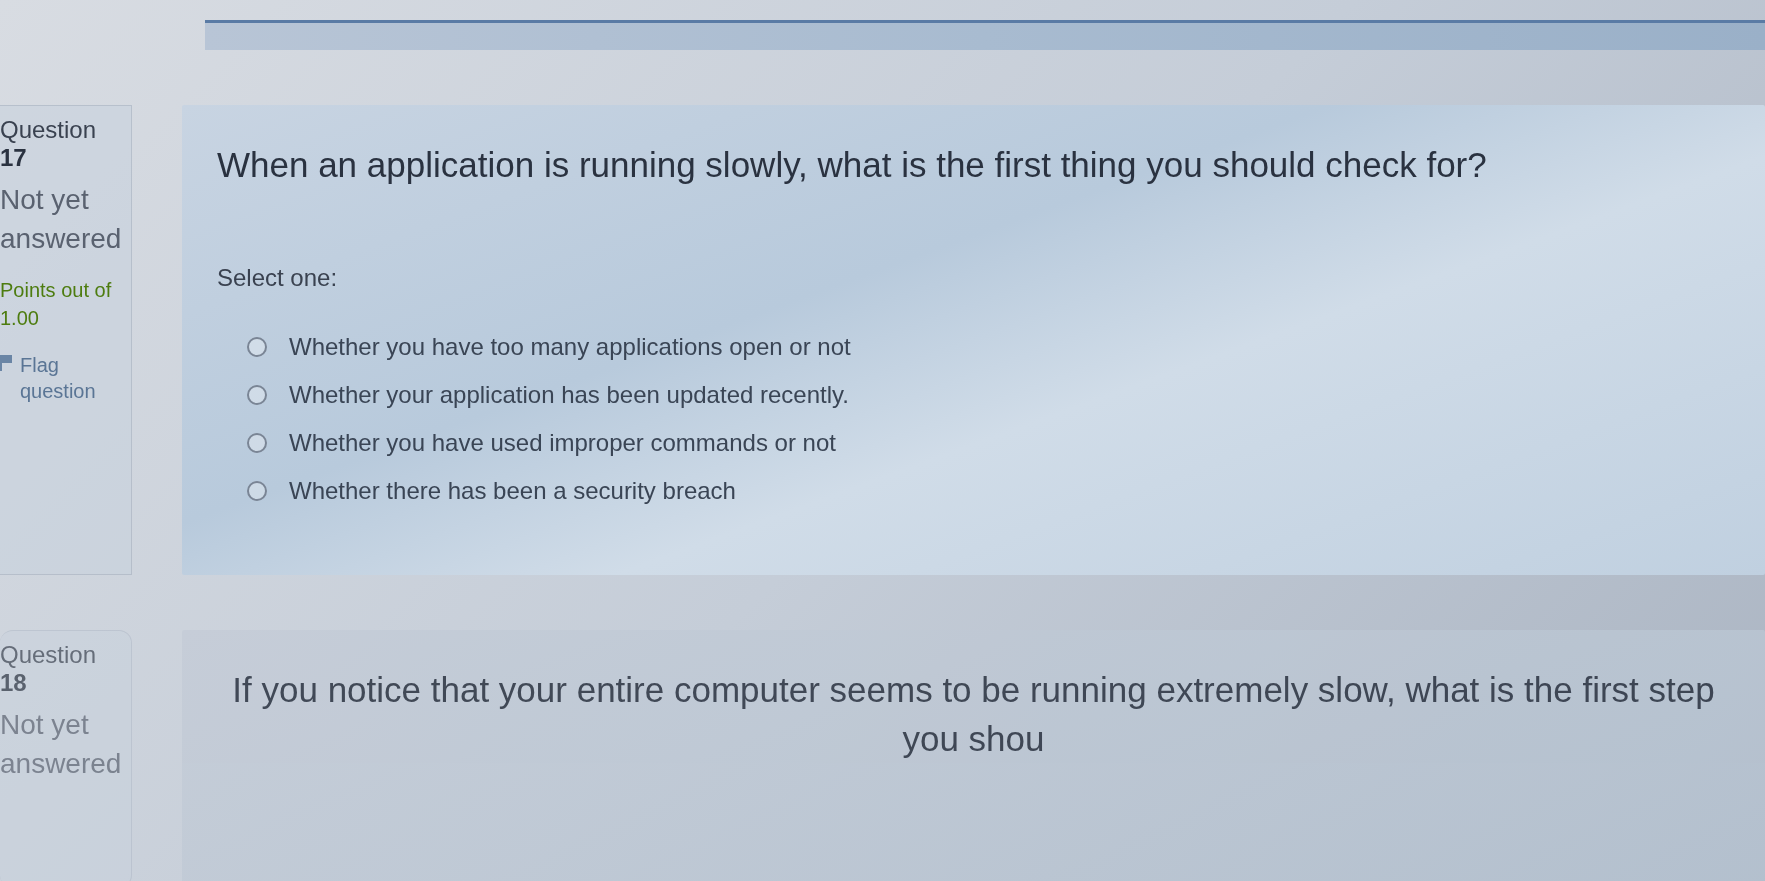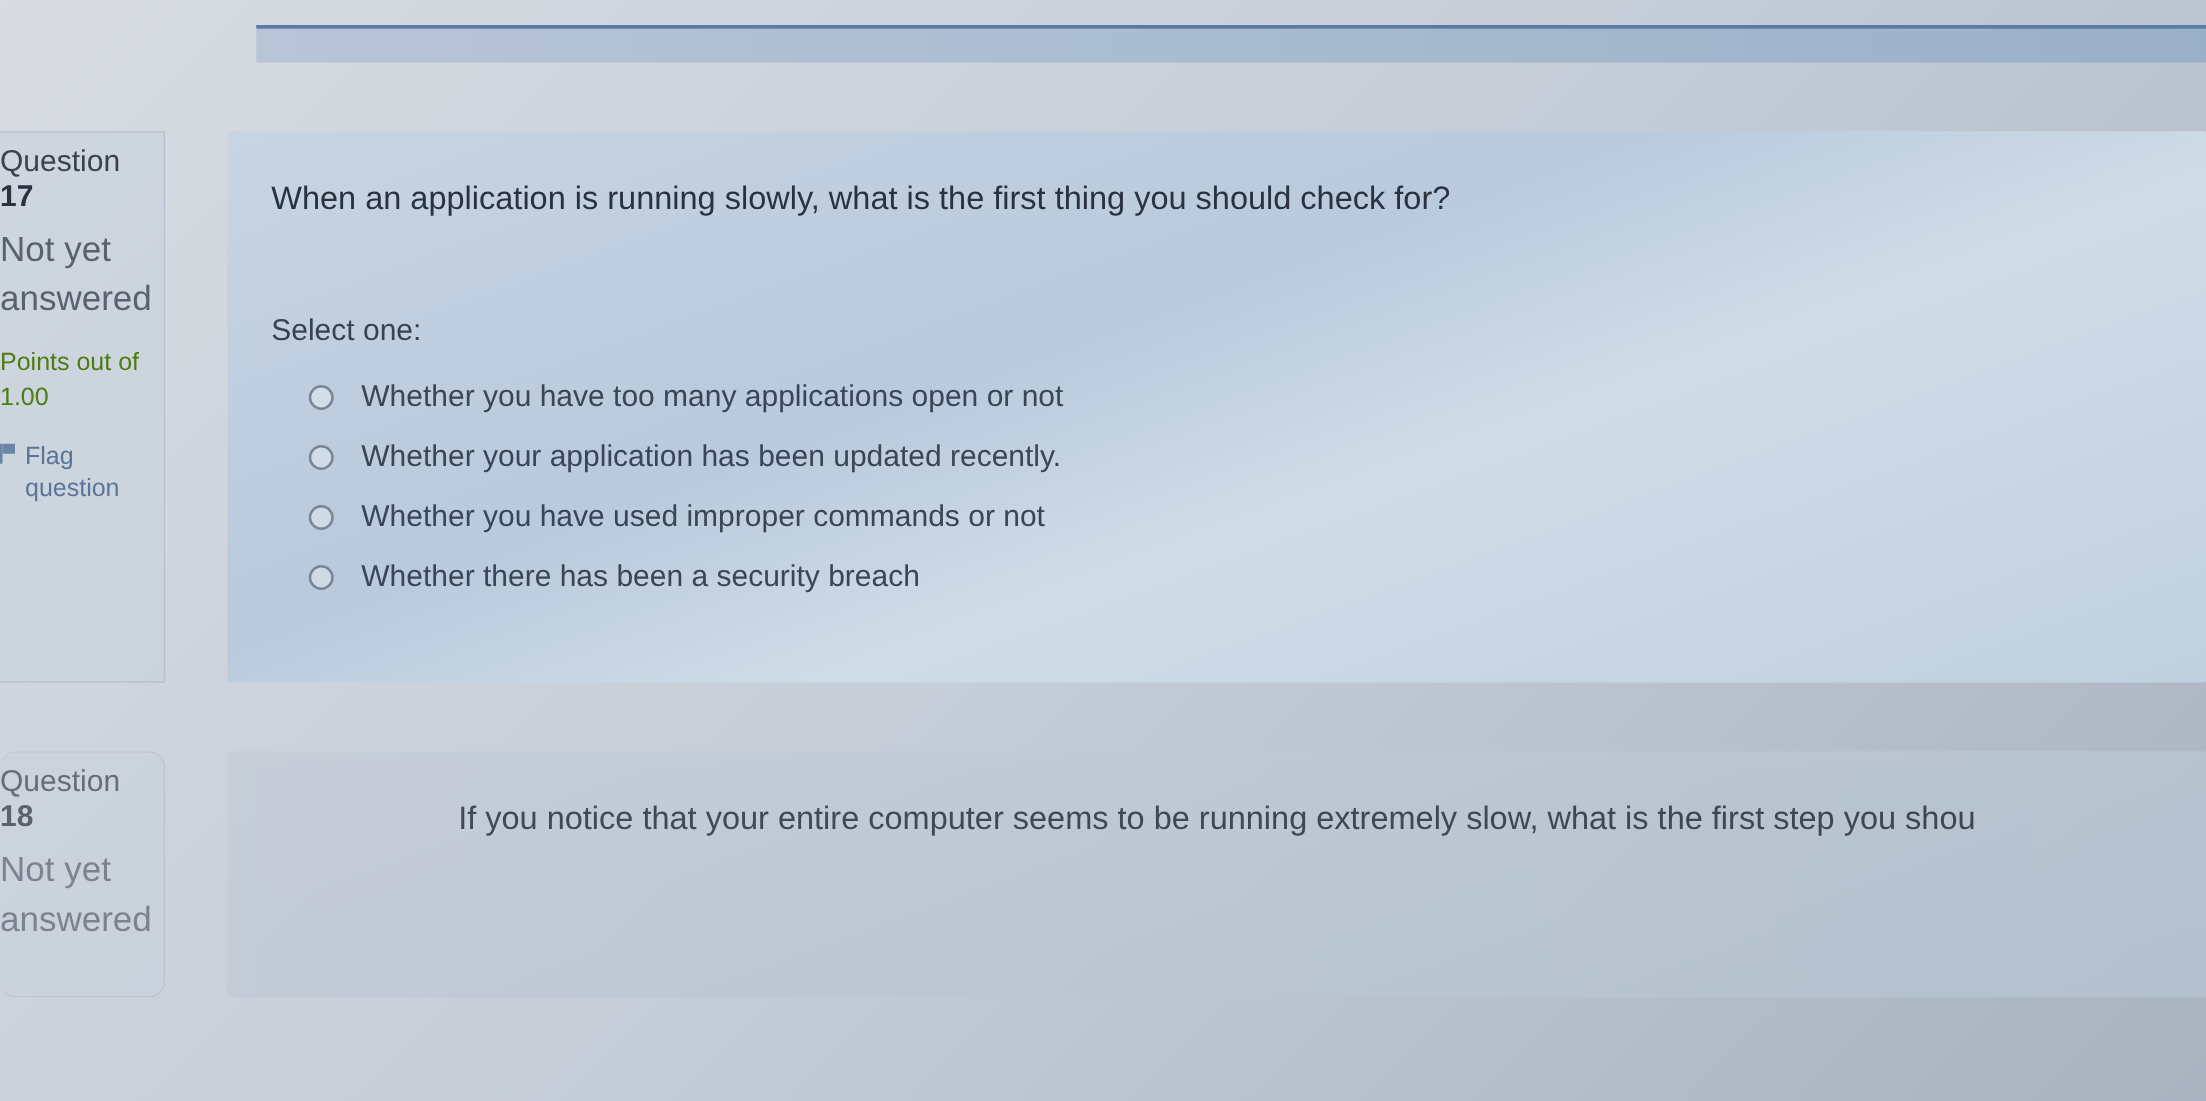--- a/index.html
+++ b/index.html
@@ -92,30 +92,30 @@
       background: #6a85a5;
     }
     .question-content {
       flex: 1;
       margin-left: 50px;
       background: linear-gradient(160deg, #c8d4e2 0%, #b8cadc 40%, #d0dce8 60%, #c0d0e0 100%);
       border-radius: 2px;
       padding: 35px 35px 50px 35px;
     }
     .question-text {
-      font-size: 26px;
+      font-size: 35px;
       color: #2a3240;
       font-weight: 400;
       margin-bottom: 75px;
       line-height: 1.4;
     }
     .select-label {
       font-size: 24px;
       color: #3a4250;
-      margin-bottom: 25px;
+      margin-bottom: 41px;
     }
     .options-group {
       padding-left: 30px;
     }
     .option-row {
       display: flex;
       align-items: center;
       gap: 22px;
       margin-bottom: 20px;
     }

